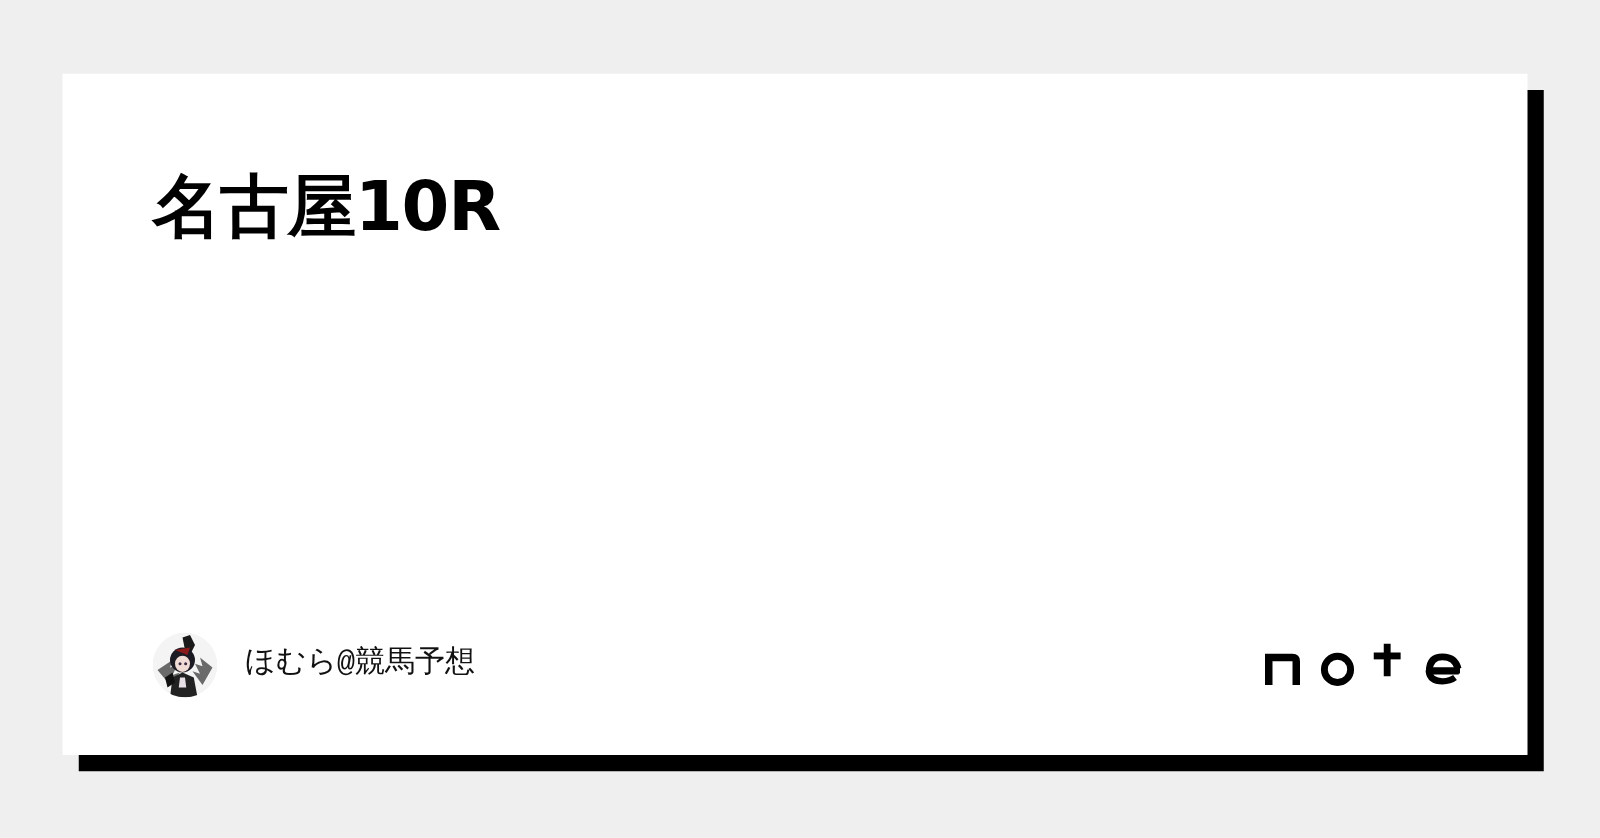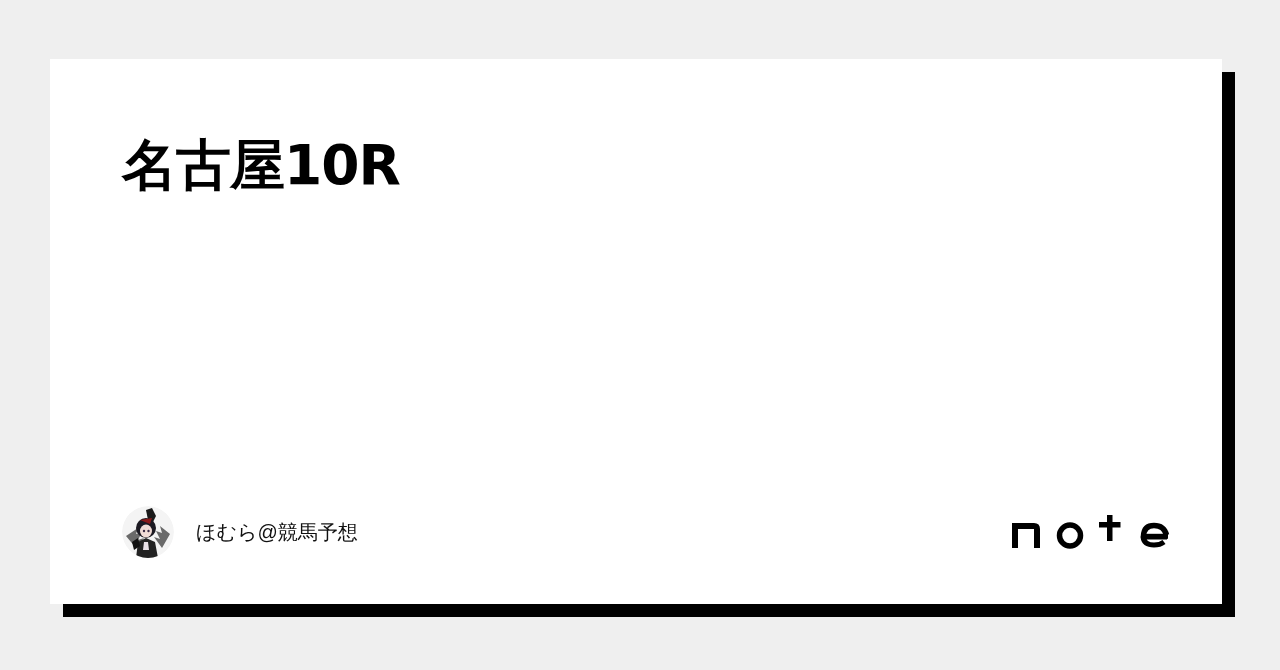--- a/index.html
+++ b/index.html
@@ -52,22 +52,22 @@
       height: 52px;
       border-radius: 50%;
       overflow: hidden;
       background: #ffffff;
       position: relative;
       flex: none;
     }
     .avatar svg { display: block; }
     .author-name {
       margin-left: 22px;
-      font-family: Liberation Sans, sans-serif;
-      font-size: 20px;
+      font-family: Liberation Mono, monospace;
+      font-size: 24px;
       line-height: 52px;
       color: #111111;
       letter-spacing: 0px;
     }
     .logo {
       position: absolute;
       left: 962px;
       top: 455px;
       width: 158px;
       height: 36px;

